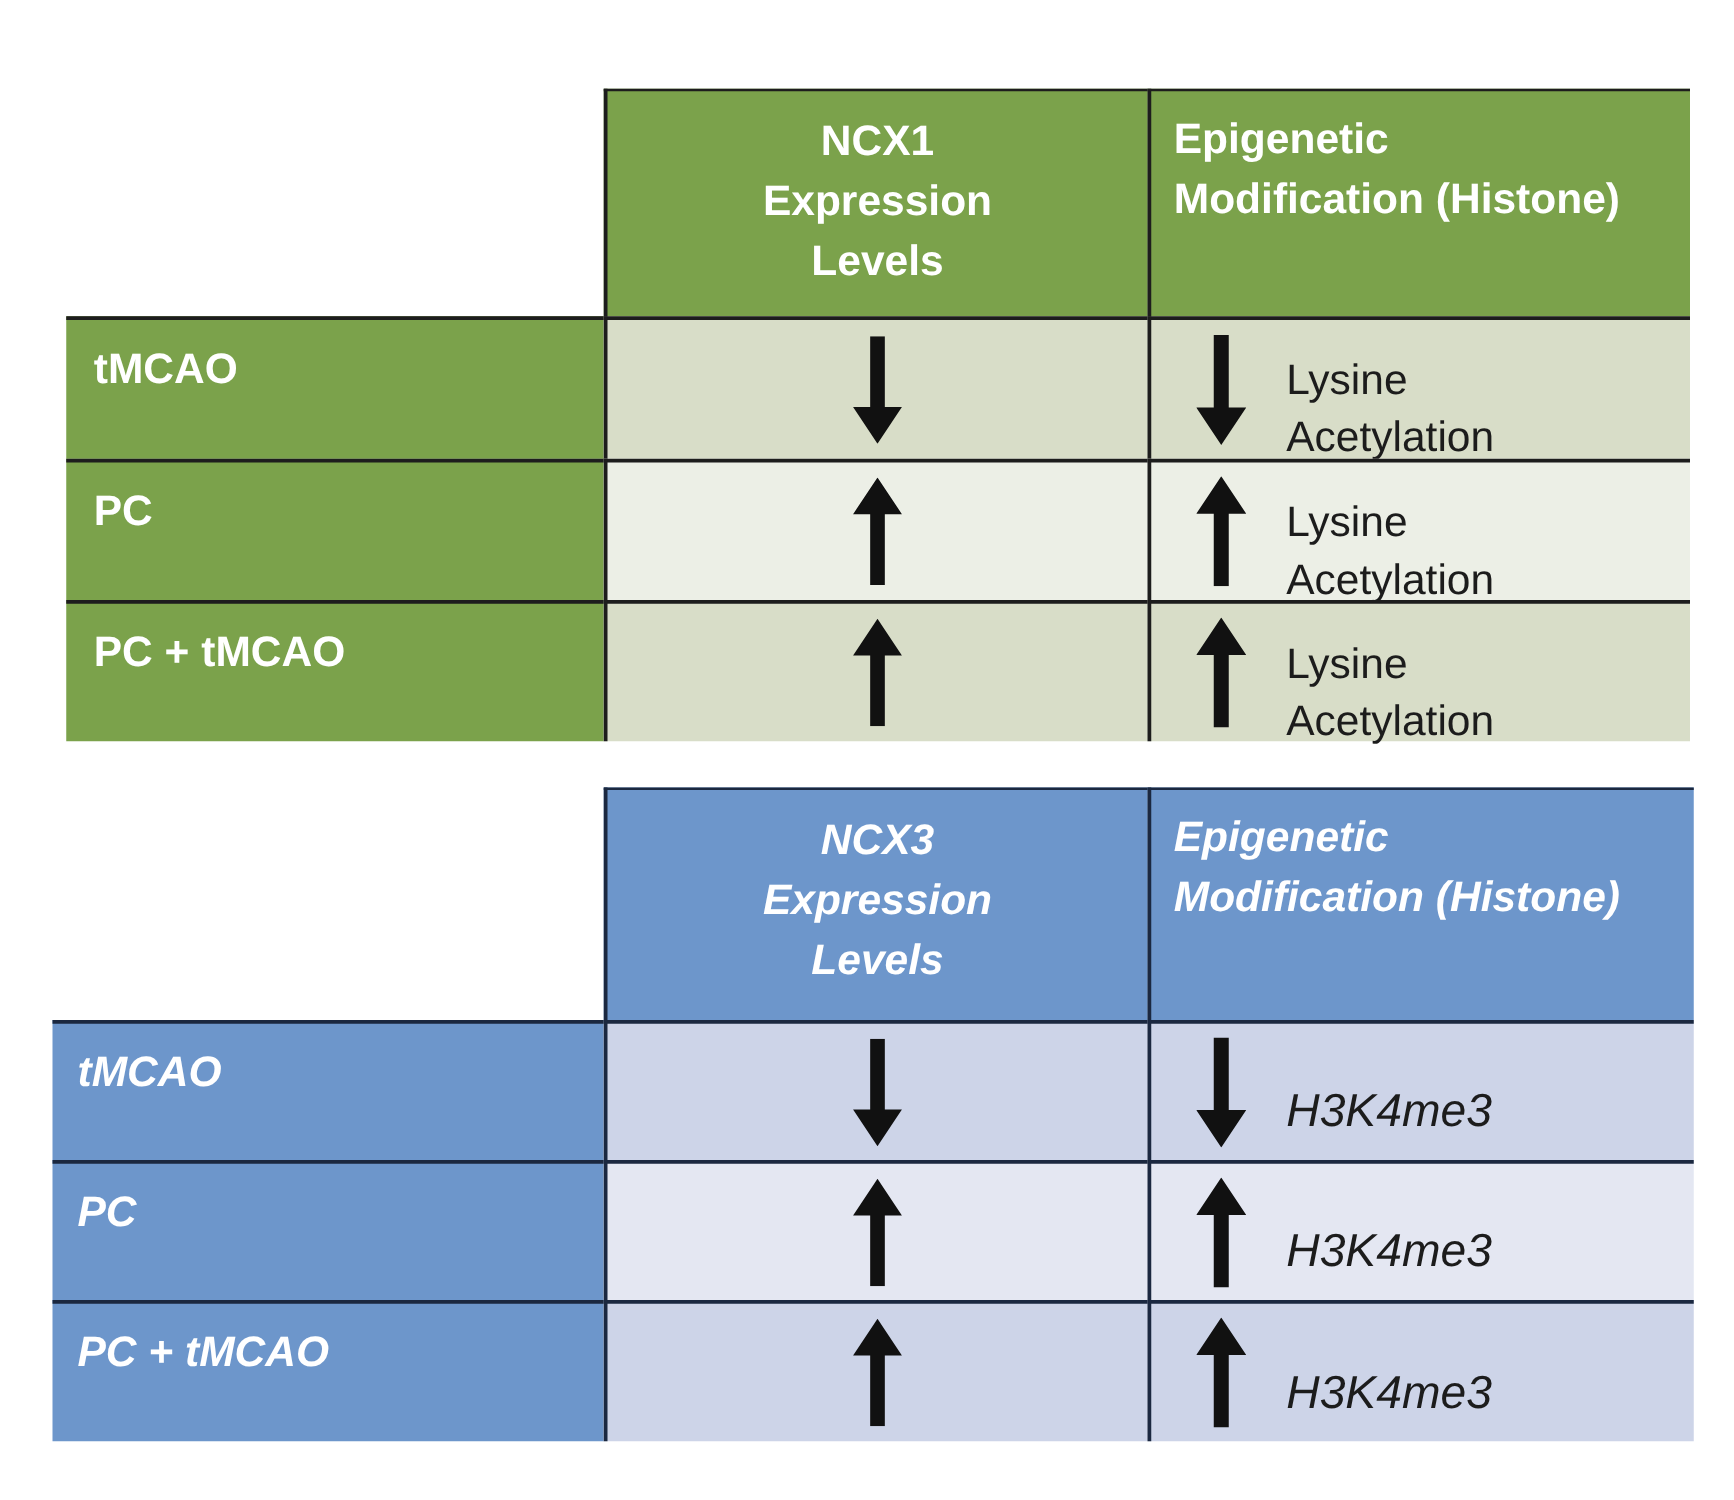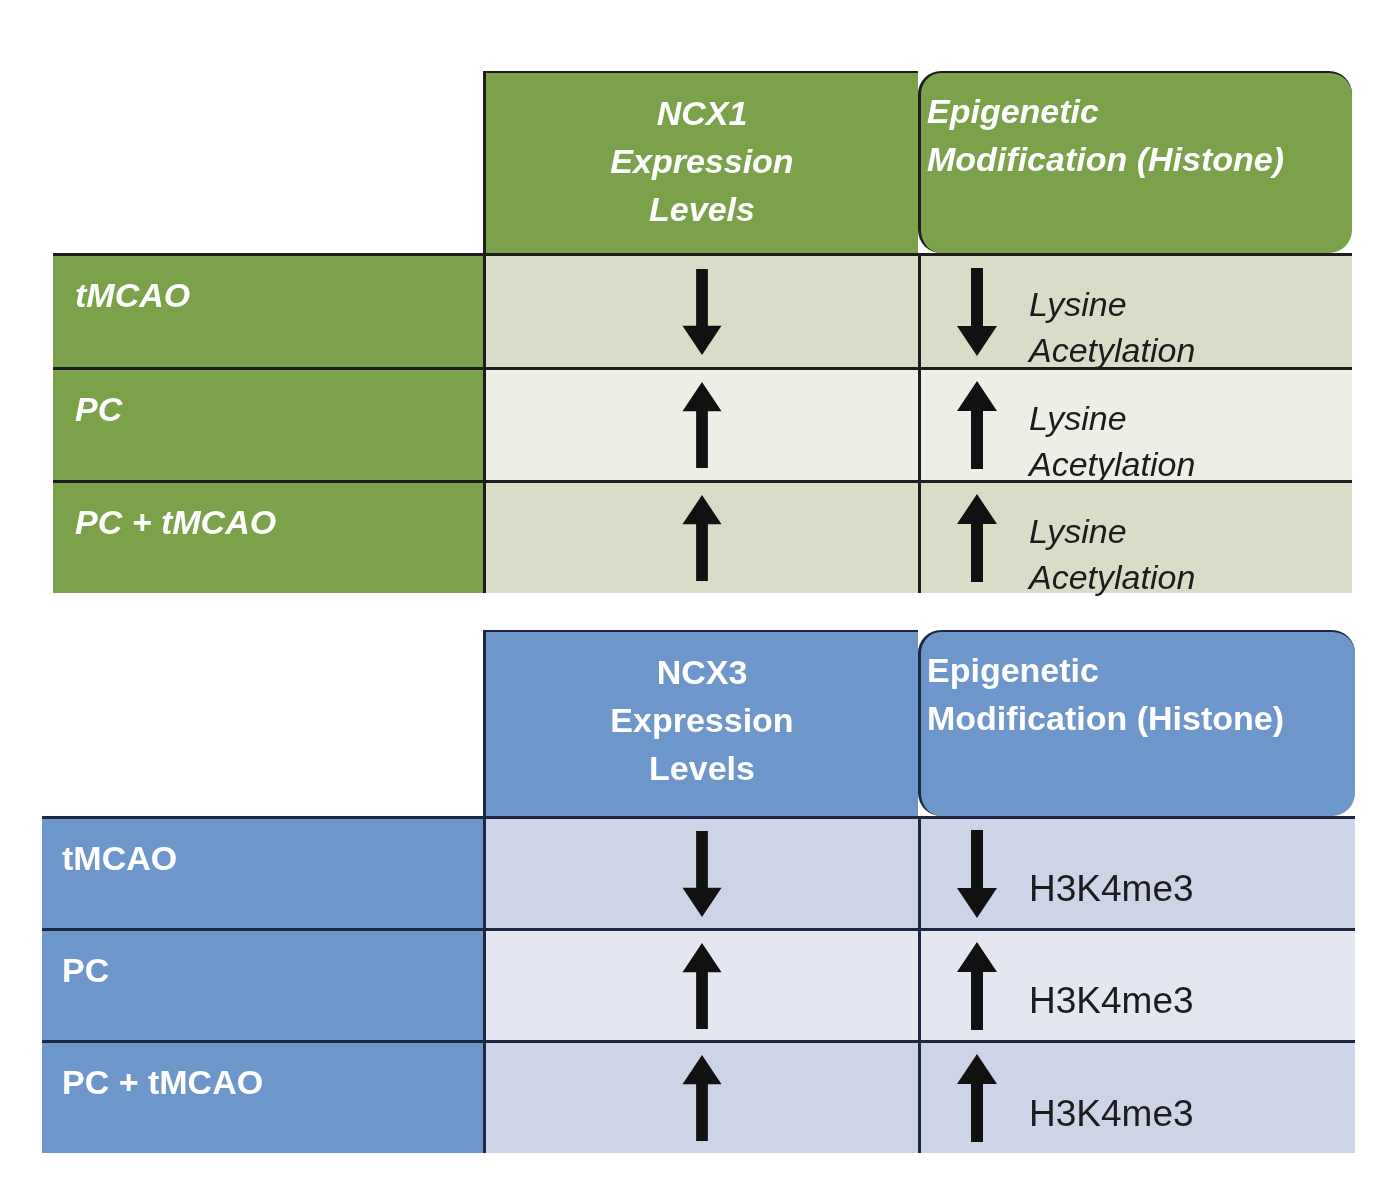--- a/index.html
+++ b/index.html
@@ -9,44 +9,44 @@
     position: relative; overflow: hidden;
     font-family: "Liberation Sans", sans-serif;
   }
   .canvas { position: absolute; inset: 0; }
 
   .tbl { position: absolute; display: grid; }
   .tbl-green {
     left: 53px; top: 71px;
     grid-template-columns: 430px 435px 434px;
     grid-template-rows: 182px 114px 113px 113px;
-    font-style: italic;
     --hdr: #7ba24b; --dark: #d8ddc8; --light: #ecefe6;
     --bc: #1d1d1d;
   }
   .tbl-blue {
     left: 42px; top: 630px;
     grid-template-columns: 441px 435px 437px;
     grid-template-rows: 186px 112px 112px 113px;
+    font-style: italic;
     --hdr: #6d96cb; --dark: #cdd4e8; --light: #e4e7f2;
     --bc: #1b2840;
   }
 
   .cell { position: relative; }
   .corner { background: transparent; }
 
   .hcell {
     background: var(--hdr); color: #ffffff;
     font-weight: bold; font-size: 34px; line-height: 48px;
     white-space: pre-line;
     border-top: 2px solid var(--bc);
     border-left: 3px solid var(--bc);
   }
   .h-exp { text-align: center; padding-top: 16px; }
-  .h-mod { padding: 14px 10px 0 6px; border-radius: 23px; }
+  .h-mod { padding: 14px 10px 0 18px; }
 
   .rowlabel {
     background: var(--hdr); color: #ffffff;
     font-weight: bold; font-size: 34px;
     padding: 20px 16px 0 22px;
     border-top: 3px solid var(--bc);
   }
   .tbl-blue .rowlabel { padding-left: 20px; }
 
   .body { border-top: 3px solid var(--bc); }

